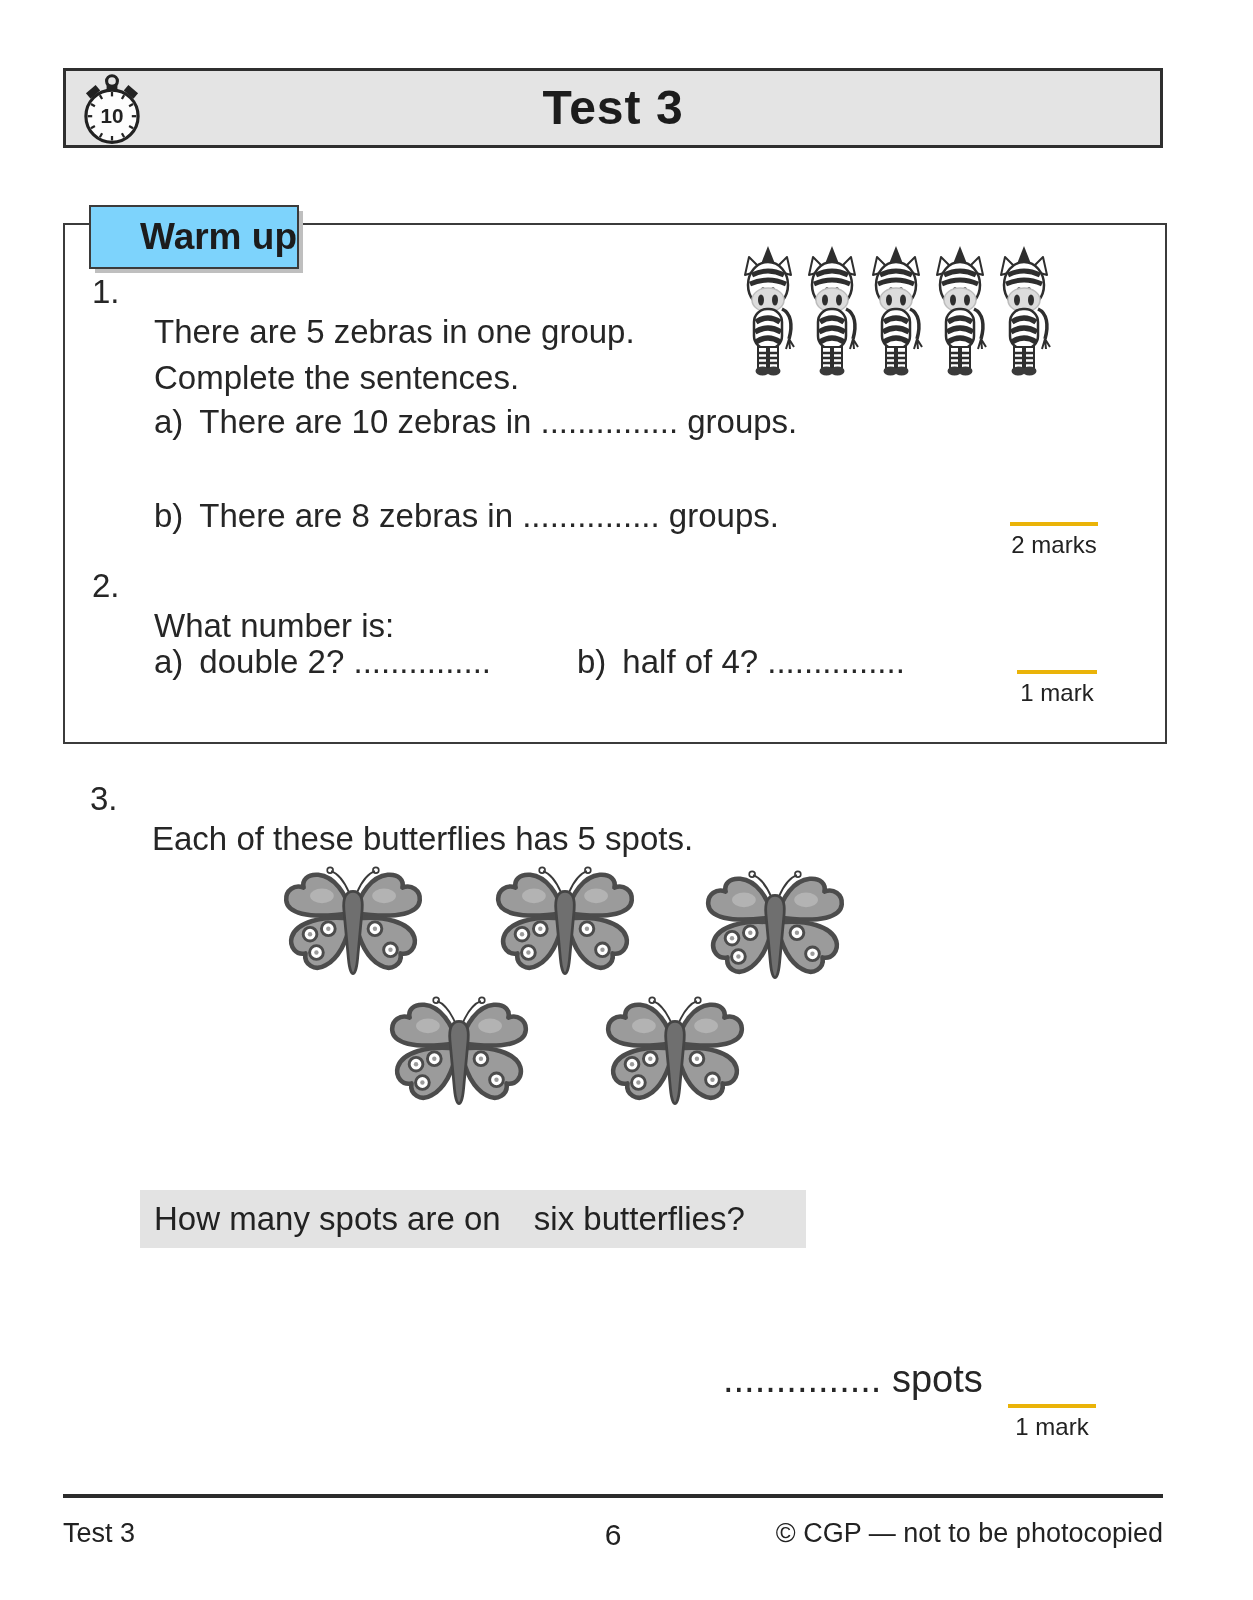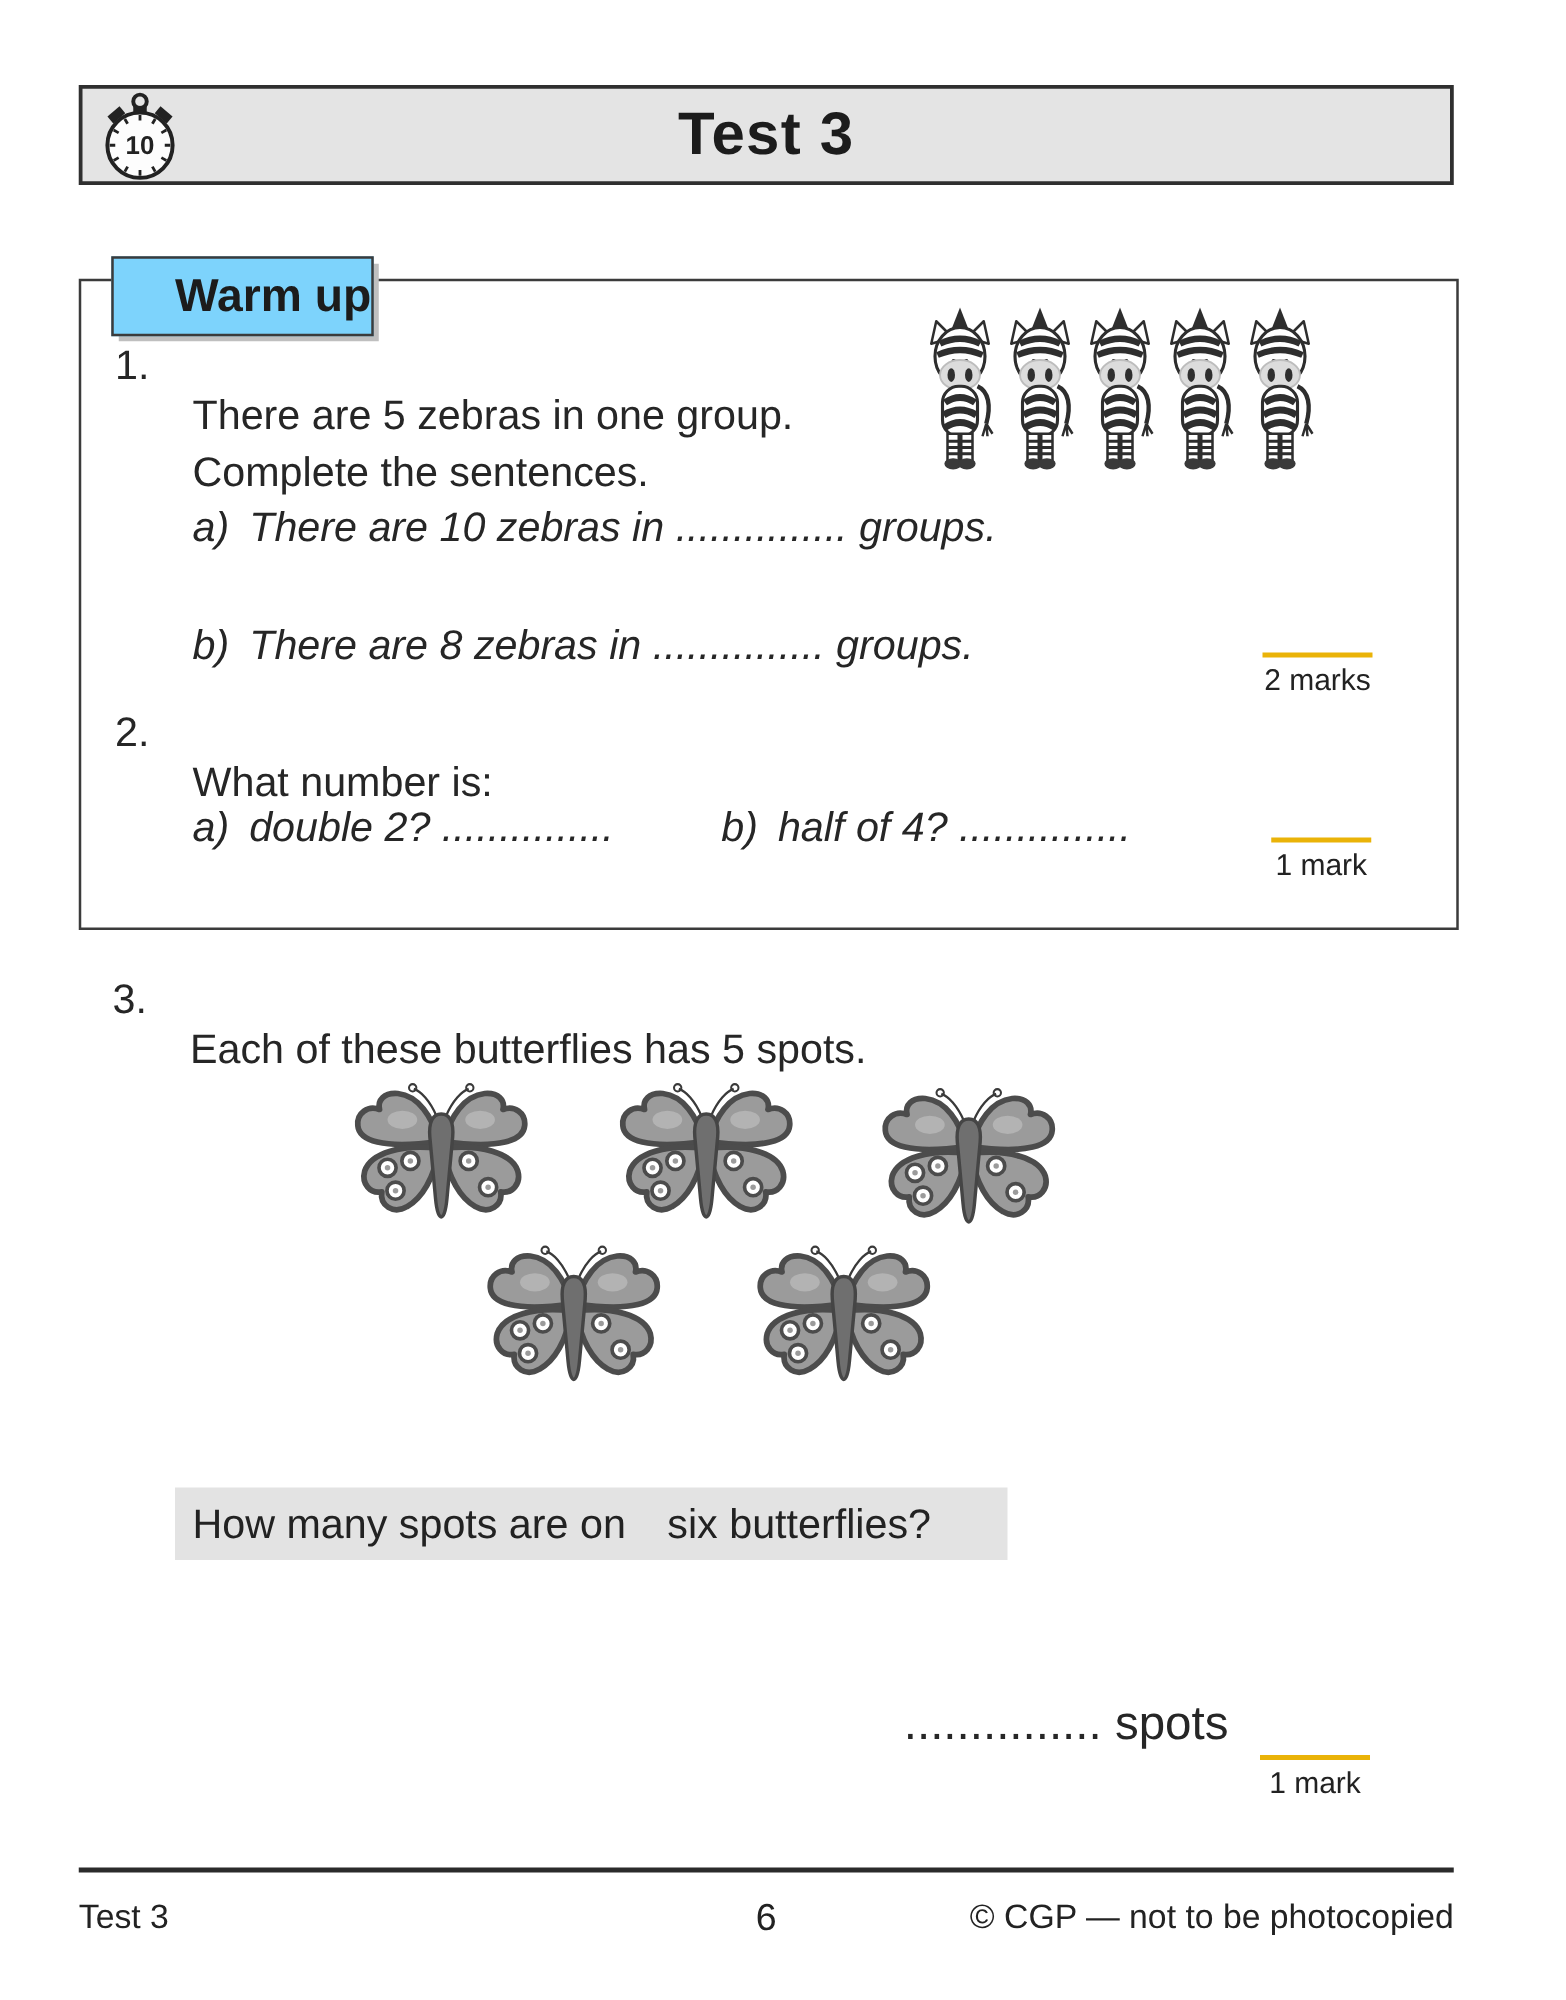--- a/index.html
+++ b/index.html
@@ -29,21 +29,21 @@
   }
   .warmup-label{
     position:absolute;left:89px;top:189px;width:206px;height:60px;
     background:#7dd3fc;border:2px solid #3b3b3b;
     box-shadow:5px 5px 0 -1px #bfbfbf;
     text-align:right;line-height:60px;
     font-size:37px;font-weight:bold;color:#1c1c1c;z-index:5;margin-top:16px;
   }
   .qnum{position:absolute;font-size:33px;color:#262626;}
   .qtext{position:absolute;font-size:33px;color:#262626;line-height:46px;margin-top:36px;}
-  .subline{position:absolute;font-size:33px;color:#262626;white-space:nowrap;font-style:italic;}
+  .subline{position:absolute;font-size:33px;color:#262626;white-space:nowrap;}
   .sub-label{display:inline-block;margin-right:16px;}
   .mark-box{
     position:absolute;border-top:4px solid #eab308;text-align:center;
     font-size:24px;color:#222;padding-top:5px;
   }
   .zebra-row{position:absolute;left:672px;top:20px;display:flex;gap:2px;}
   .zebra-row .animal{width:62px;height:132px;}
   
   .butterfly{position:absolute;width:150px;height:128px;}
   

